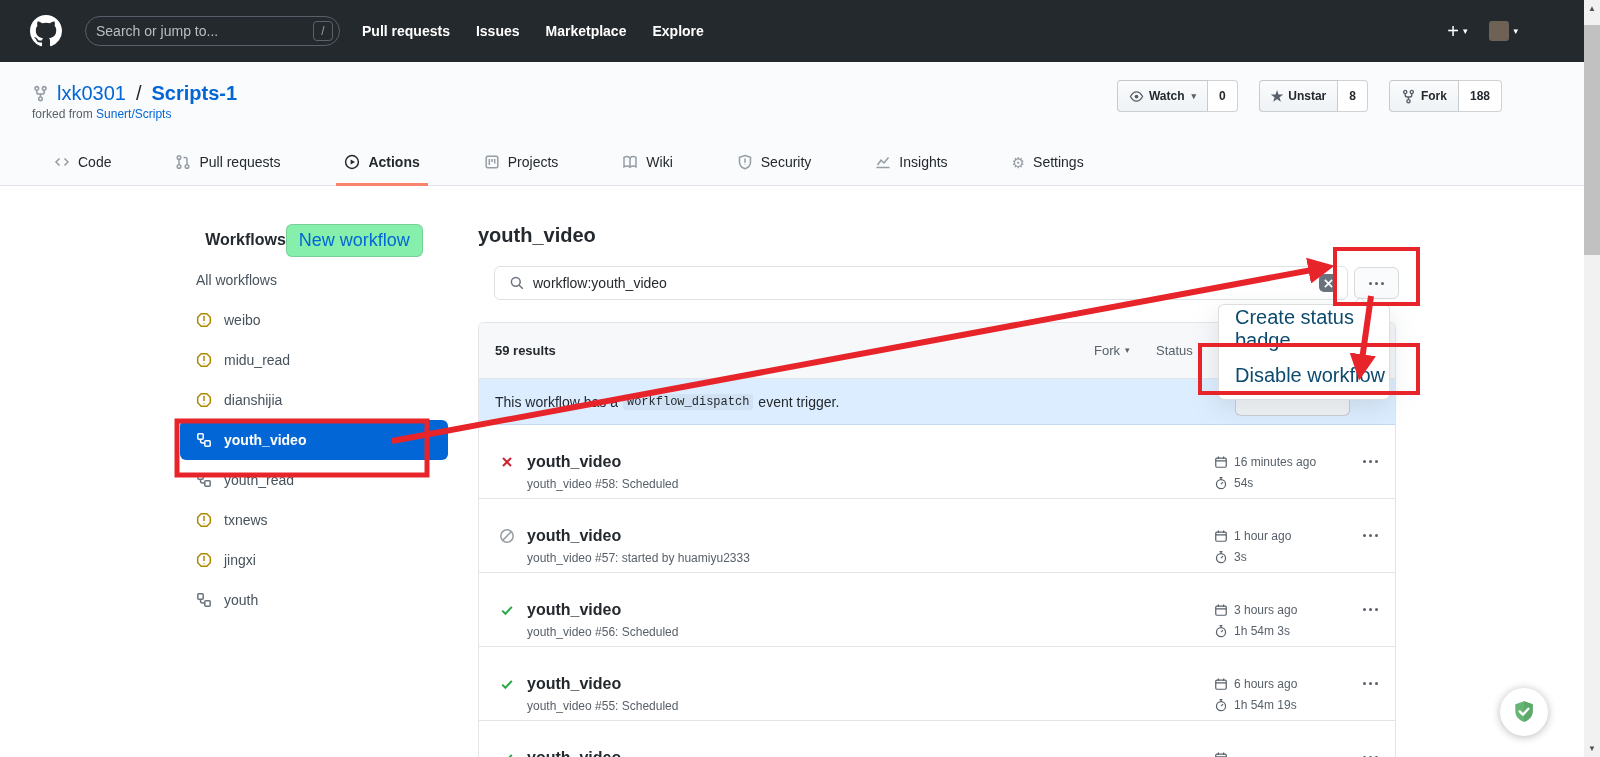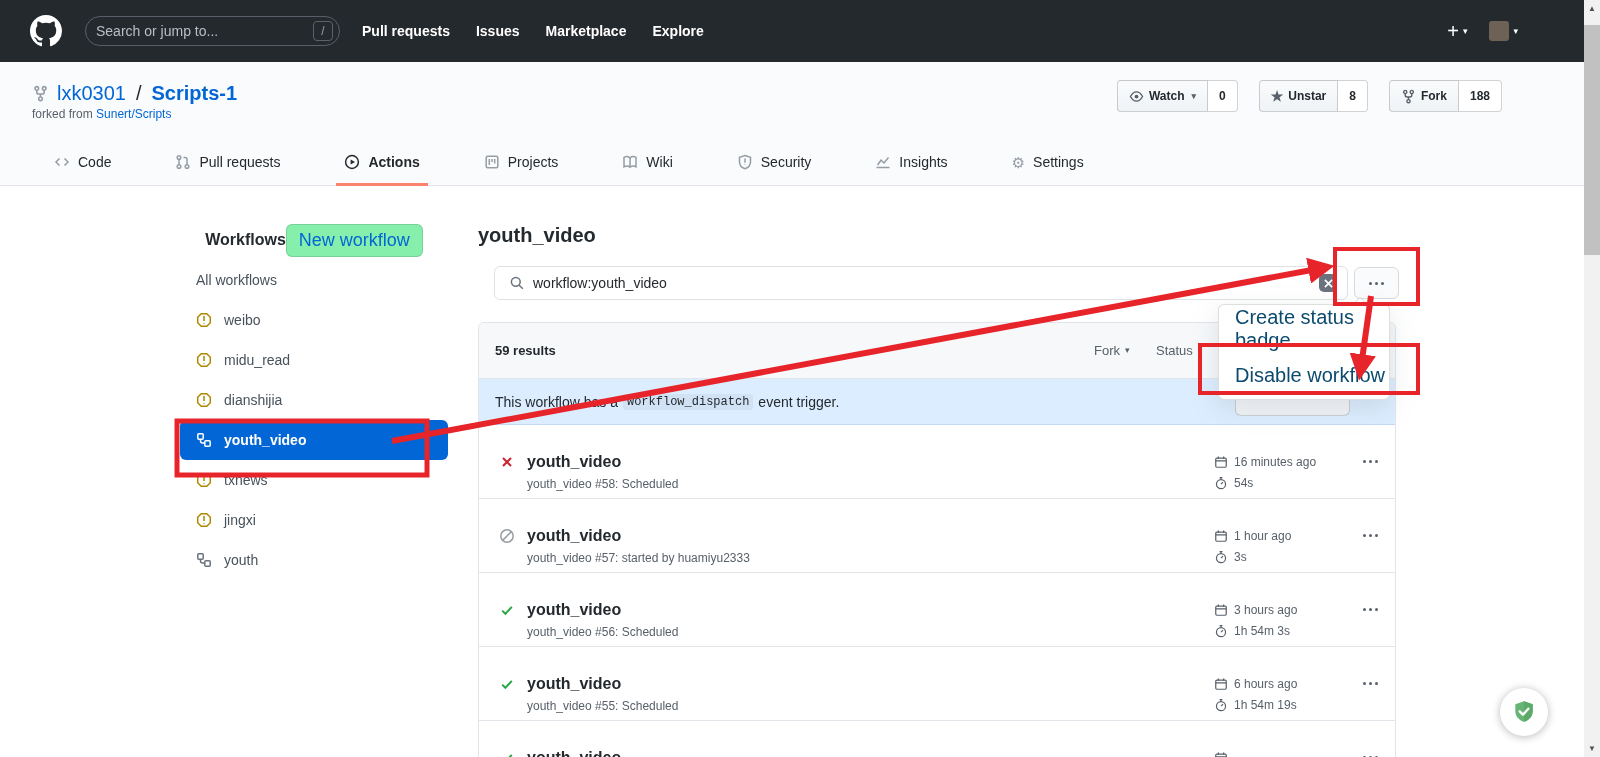--- a/index.html
+++ b/index.html
@@ -345,20 +345,31 @@
           
           <svg class="ic-workflow" viewBox="0 0 16 16" fill="none" stroke="currentColor" stroke-width="1.5">
             <rect x="1.8" y="1.8" width="5.4" height="5.4" rx="1"></rect>
             <rect x="8.8" y="8.8" width="5.4" height="5.4" rx="1"></rect>
             <path d="M4.5 7.2v1.8a2 2 0 0 0 2 2h2.3"></path>
           </svg>
         </span>
         <span>youth_video</span>
       </a>
 
+      <a class="sb-item">
+        <span class="wfic workflow">
+          
+          <svg class="ic-workflow" viewBox="0 0 16 16" fill="none" stroke="currentColor" stroke-width="1.5">
+            <rect x="1.8" y="1.8" width="5.4" height="5.4" rx="1"></rect>
+            <rect x="8.8" y="8.8" width="5.4" height="5.4" rx="1"></rect>
+            <path d="M4.5 7.2v1.8a2 2 0 0 0 2 2h2.3"></path>
+          </svg>
+        </span>
+        <span>youth_read</span>
+      </a>
 
       <a class="sb-item">
         <span class="wfic warning">
           <svg class="ic-warning" viewBox="0 0 16 16" fill="none" stroke="currentColor" stroke-width="1.5">
             <polygon points="5.2,1.7 10.8,1.7 14.3,5.2 14.3,10.8 10.8,14.3 5.2,14.3 1.7,10.8 1.7,5.2"></polygon>
             <path d="M8 4.6v4" stroke-linecap="round"></path>
             <circle cx="8" cy="11.3" r=".6" fill="currentColor" stroke="none"></circle>
           </svg>
           
         </span>

